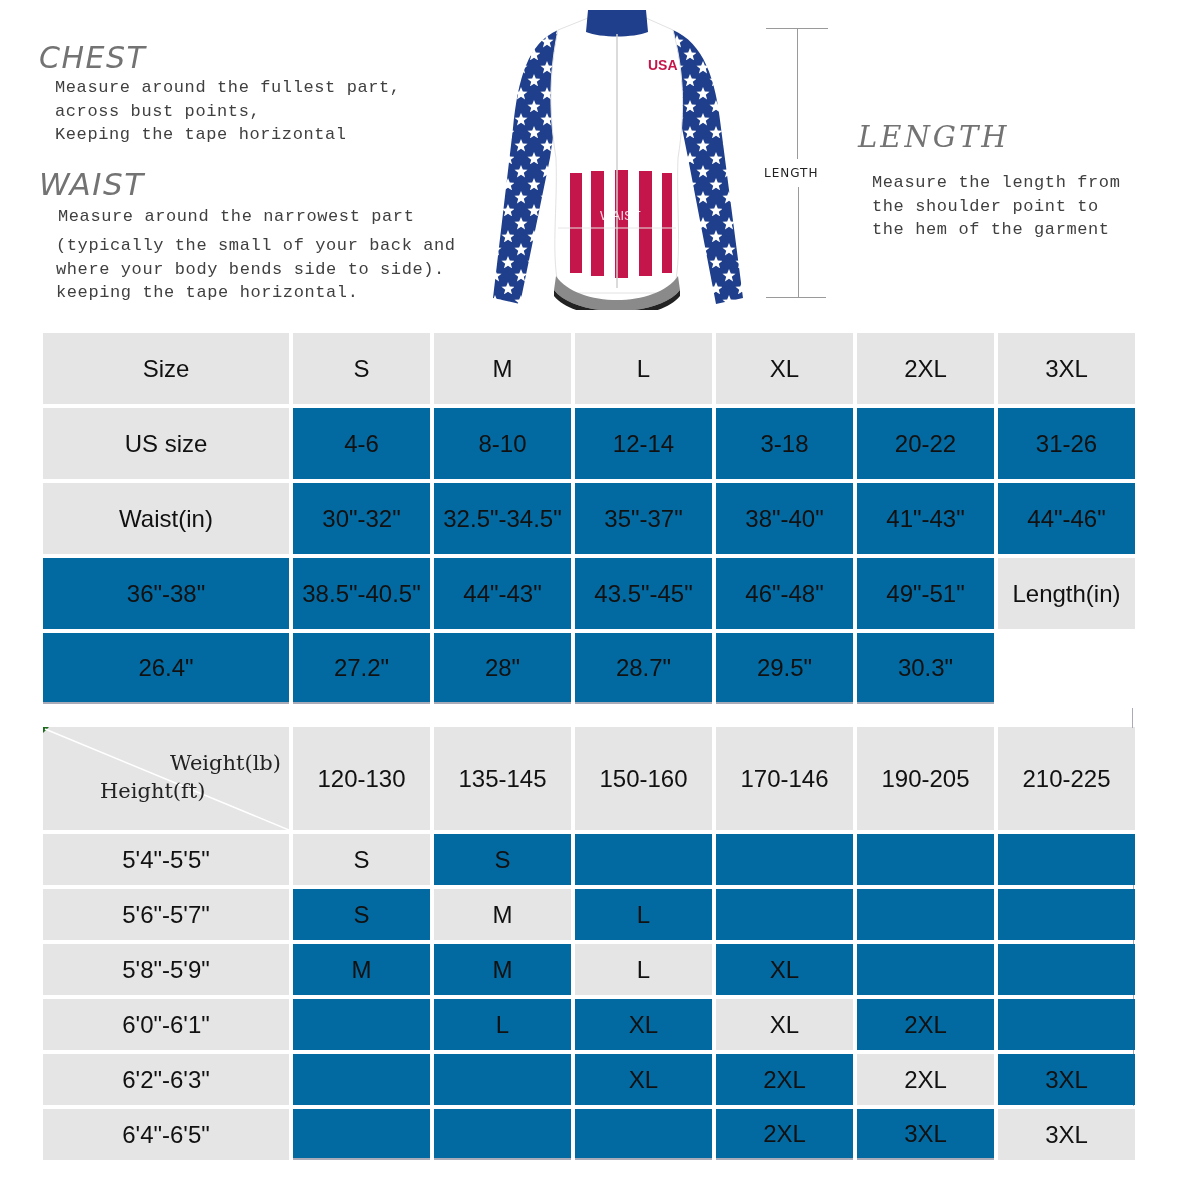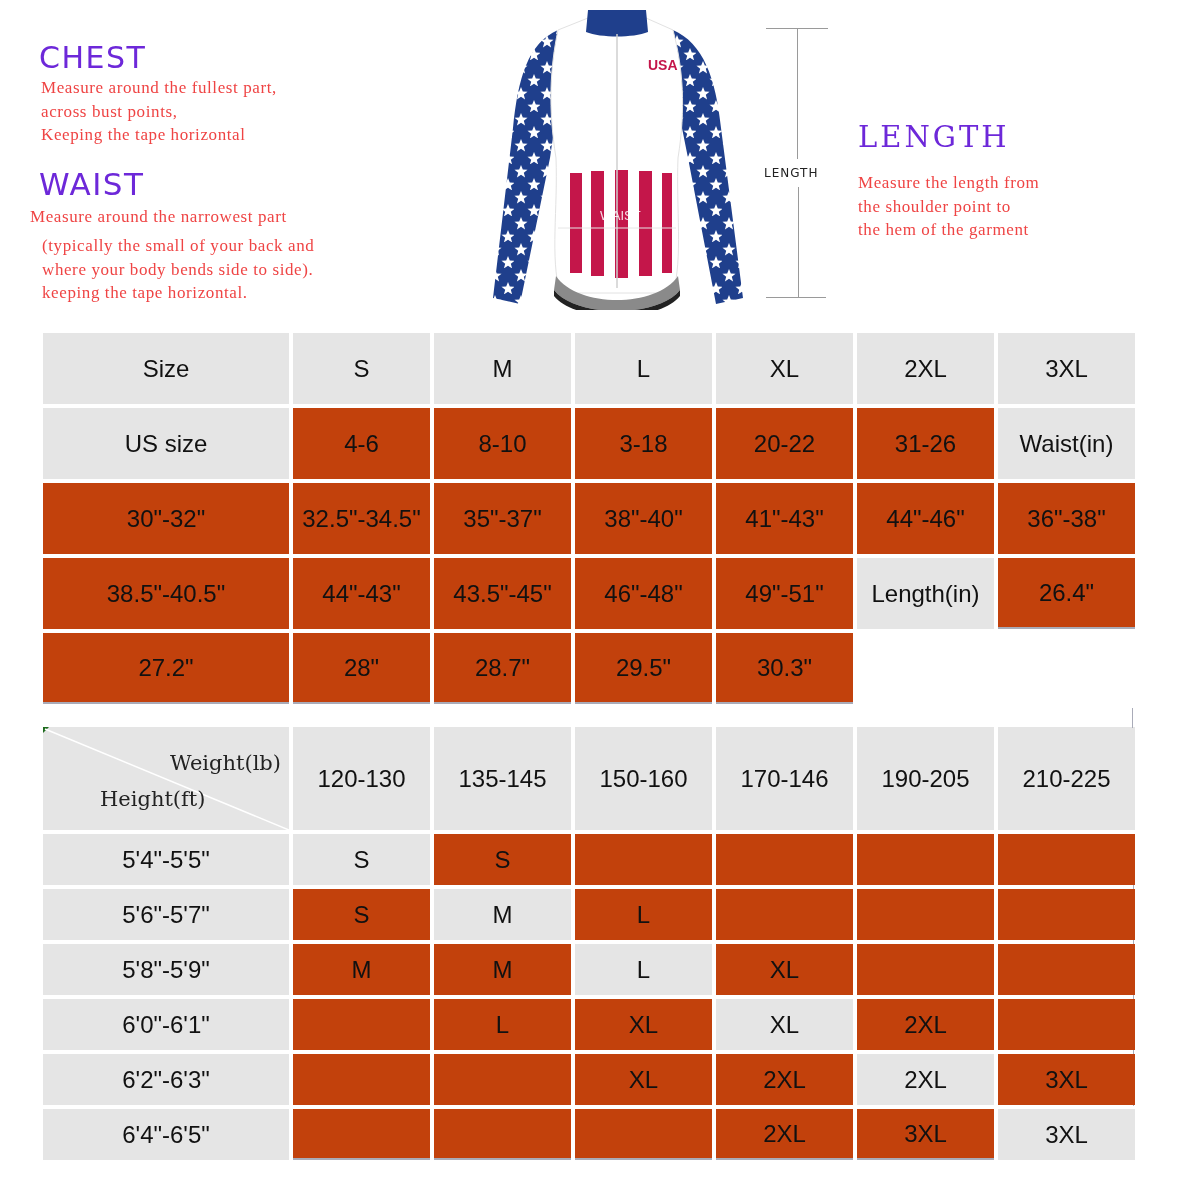--- a/index.html
+++ b/index.html
@@ -5,35 +5,37 @@
     * { box-sizing: border-box; margin: 0; padding: 0; }
     html, body { width: 1200px; height: 1200px; background: #ffffff; overflow: hidden; }
     body { position: relative; font-family: "DejaVu Sans", sans-serif; color: #111; }
 
     
     .heading {
       position: absolute;
       font-family: "DejaVu Sans", sans-serif;
       font-weight: normal;
       letter-spacing: 1.5px;
-      color: #6d28d9;
+      color: #737373;
+      font-style: italic;
     }
     .desc {
       position: absolute;
-      font-family: Liberation Serif, serif;
+      font-family: Liberation Mono, monospace;
       font-size: 17px;
       line-height: 23.5px;
-      color: #ef4444;
+      color: #404040;
       letter-spacing: 0.6px;
       white-space: pre-line;
+      margin-left: 14px;
     }
     #chest-heading { left: 39px; top: 40px; font-size: 30px; }
     #chest-desc    { left: 41px; top: 76px; }
     #waist-heading { left: 39px; top: 166px; font-size: 31px; }
-    #waist-desc1   { left: 30px; top: 205px; }
+    #waist-desc1   { left: 44px; top: 205px; }
     #waist-desc2   { left: 42px; top: 234px; }
     #length-heading{ left: 858px; top: 120px; font-size: 29px; letter-spacing: 3px; font-family: "DejaVu Serif", serif; }
     #length-desc   { left: 858px; top: 171px; }
 
     
     .jersey { position: absolute; left: 488px; top: 8px; width: 260px; height: 302px; }
 
     
     .len-cap { position: absolute; height: 1px; background: #9a9a9a; }
     .len-line { position: absolute; width: 1px; background: #9a9a9a; left: 797px; }
@@ -52,35 +54,35 @@
       column-gap: 4px;
       row-gap: 4px;
     }
     .cell {
       display: flex; align-items: center; justify-content: center;
       font-family: "Liberation Sans", sans-serif;
       font-size: 24px;
       color: #111;
     }
     .shade { background: #e5e5e5; }
-    .blank { background: #c2410c; }
+    .blank { background: #0369a1; }
     .rule  { border-bottom: 2px solid #a9abb8; }
 
     #size-table { top: 333px; grid-auto-rows: 71px; }
     #fit-header { top: 727px; grid-auto-rows: 103px; }
     #fit-table  { top: 834px; grid-auto-rows: 51px; }
 
     .corner-cell { position: relative; overflow: hidden; padding-left: 28px; }
     .corner-cell svg { position: absolute; left: 0; top: 0; }
     .corner-weight {
       position: absolute; right: 8px; top: 24px;
       font-family: "DejaVu Serif", serif; font-size: 21px; color: #222;
     }
     .corner-height {
-      position: absolute; left: 57px; top: 60px;
+      position: absolute; left: 57px; top: 52px;
       font-family: "DejaVu Serif", serif; font-size: 21px; color: #222;
     }
     .corner-mark {
       position: absolute; left: 0; top: 0; width: 0; height: 0;
       border-top: 6px solid #1e6b1e; border-right: 6px solid transparent;
     }
     .right-rule { position: absolute; width: 1px; background: #a9abb8; }
   </style>
 </head>
 <body>
@@ -151,20 +153,21 @@
   <div class="cell shade">S</div>
   <div class="cell shade">M</div>
   <div class="cell shade">L</div>
   <div class="cell shade">XL</div>
   <div class="cell shade">2XL</div>
   <div class="cell shade">3XL</div>
 
   <div class="cell shade">US size</div>
   <div class="cell blank">4-6</div>
   <div class="cell blank">8-10</div>
+  <div class="cell blank">12-14</div>
   <div class="cell blank">3-18</div>
   <div class="cell blank">20-22</div>
   <div class="cell blank">31-26</div>
 
   <div class="cell shade">Waist(in)</div>
   <div class="cell blank">30"-32"</div>
   <div class="cell blank">32.5"-34.5"</div>
   <div class="cell blank">35"-37"</div>
   <div class="cell blank">38"-40"</div>
   <div class="cell blank">41"-43"</div>

